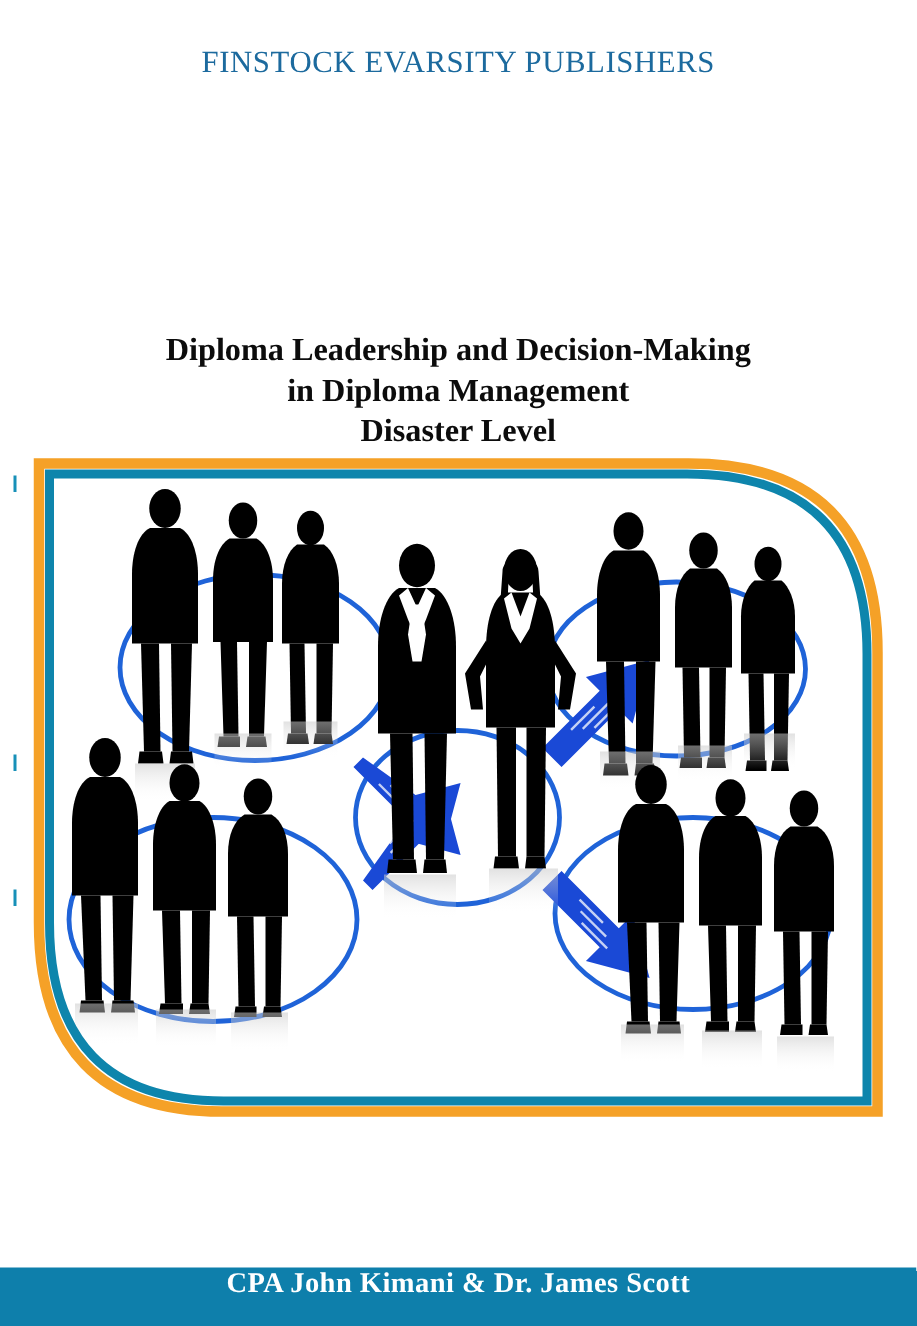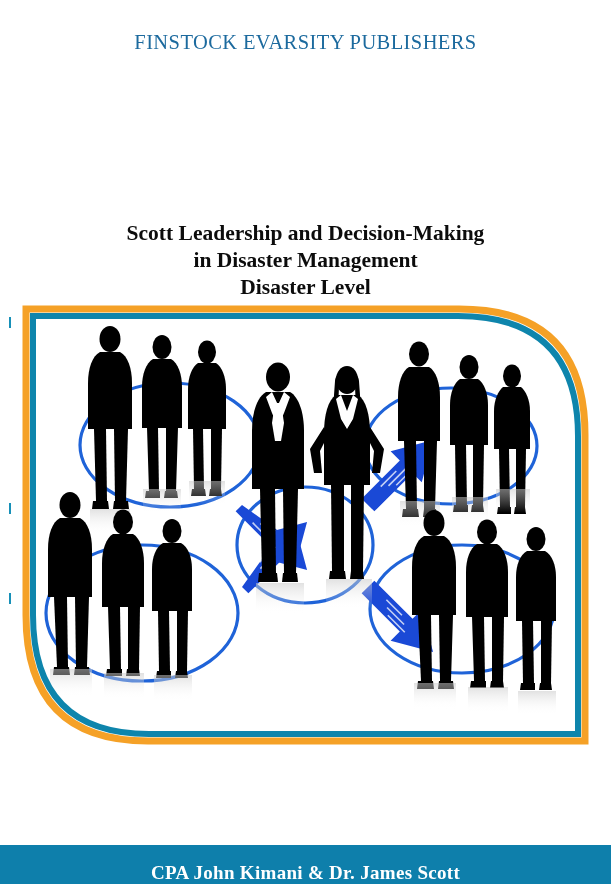--- a/index.html
+++ b/index.html
@@ -98,43 +98,43 @@
 
   
   #authors-bar {
     position: absolute;
     left: 0;
     top: 845px;
     width: 611px;
     height: 39px;
     background: #0e7fab;
     display: flex;
-    align-items: flex-end;
+    align-items: flex-start;
     justify-content: center;
   }
   #authors-text {
     font-family: "Liberation Serif", "DejaVu Serif", serif;
     font-weight: bold;
     font-size: 19px;
     color: #ffffff;
     letter-spacing: 0.3px;
     white-space: nowrap;
   }
 </style>
 </head>
 <body>
 
 <div id="cover">
 
   <div id="publisher-name">FINSTOCK EVARSITY PUBLISHERS</div>
 
 
   <div id="title-block">
-    <span class="tline">Scott Leadership and Decision-Making</span>
-    <span class="tline">in Disaster Management</span>
+    <span class="tline">Diploma Leadership and Decision-Making</span>
+    <span class="tline">in Diploma Management</span>
     <span class="tline">Disaster Level</span>
   </div>
 
   <div id="art-frame">
 
     <div id="art-canvas">
       <svg viewBox="0 0 551 424" xmlns="http://www.w3.org/2000/svg">
         <defs>
           <clipPath id="leafclip">
             <path d="M0,0 L430,0 Q551,0 551,122 L551,424 L118,424 Q0,424 0,300 Z"></path>

